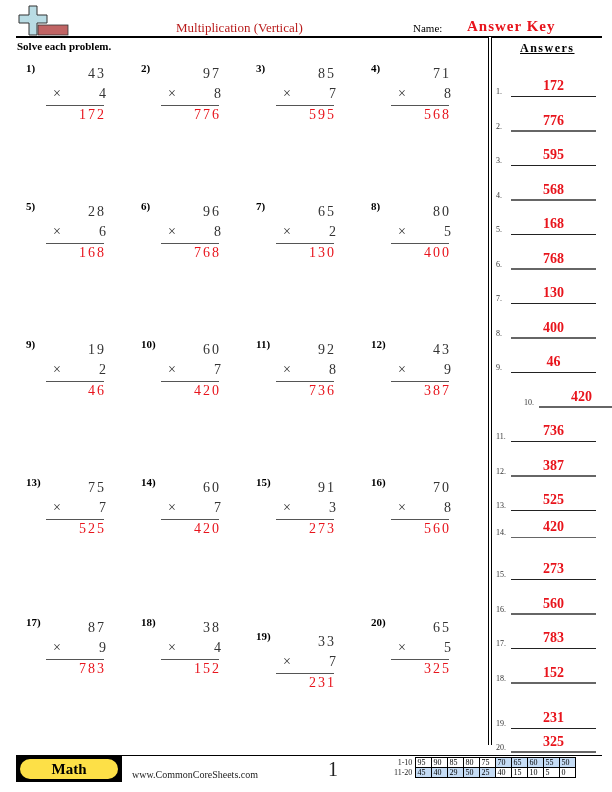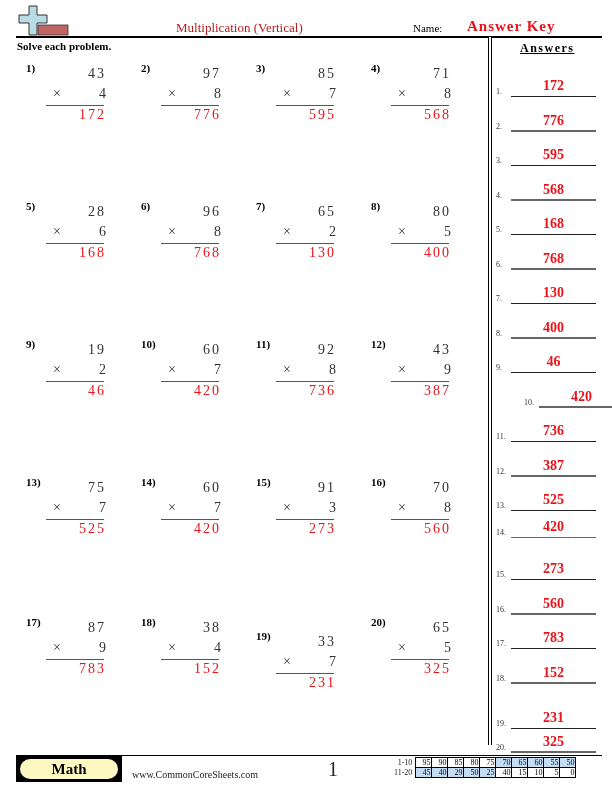--- a/index.html
+++ b/index.html
@@ -23,25 +23,25 @@
   .ans { position: absolute; right: 10px; top: 45px; font-size: 14px; letter-spacing: 2px; color: #e8141c; }
 
   .arow { position: absolute; left: 496px; width: 106px; height: 34px; }
   .anum { position: absolute; left: 0; bottom: 4px; font-size: 8px; color: #333; }
   .aline { position: absolute; left: 15px; right: 6px; bottom: 3px; height: 1px; background: #222; }
   .aline.gray { background: #666; height: 1.5px; }
   .aval { position: absolute; left: 15px; right: 6px; bottom: 6px; text-align: center; font-size: 14px; font-weight: bold; color: #e8141c; }
 
   .hr-bot { left: 16px; top: 755px; width: 586px; height: 1px; background: #000; }
   .math-box { left: 16px; top: 756px; width: 106px; height: 26px; background: #000; }
-  .math-pill { left: 20px; top: 759px; width: 98px; height: 20px; background: #fef9c3; border-radius: 10px; text-align: center; line-height: 20px; font-size: 15px; font-weight: bold; }
+  .math-pill { left: 20px; top: 759px; width: 98px; height: 20px; background: #fde047; border-radius: 10px; text-align: center; line-height: 20px; font-size: 15px; font-weight: bold; }
   .site { left: 132px; top: 769px; font-size: 10px; color: #222; }
   .page-num { left: 328px; top: 758px; font-size: 20px; color: #222; }
   .score { left: 393px; top: 757px; border-collapse: collapse; font-size: 8px; }
-  .score td { border: 1px solid #000; padding: 0 1px; height: 9px; line-height: 9px; text-align: right; min-width: 13px; }
+  .score td { border: 1px solid #000; padding: 0 1px; height: 9px; line-height: 9px; text-align: left; min-width: 13px; }
   .score td.lbl { border: none; text-align: right; padding-right: 3px; color: #222; }
   .score td.blue { background: #c5dcf5; }
 </style>
 </head>
 <body>
 
 <svg class="abs logo" viewBox="0 0 54 32">
   <rect x="22" y="21" width="30" height="10" fill="#c06464" stroke="#333" stroke-width="0.8"></rect>
   <path d="M13 2 h8 v9 h10 v8 h-10 v12 h-8 v-12 h-10 v-8 h10 z" fill="#b9dce4" stroke="#333" stroke-width="1"></path>
 </svg>

